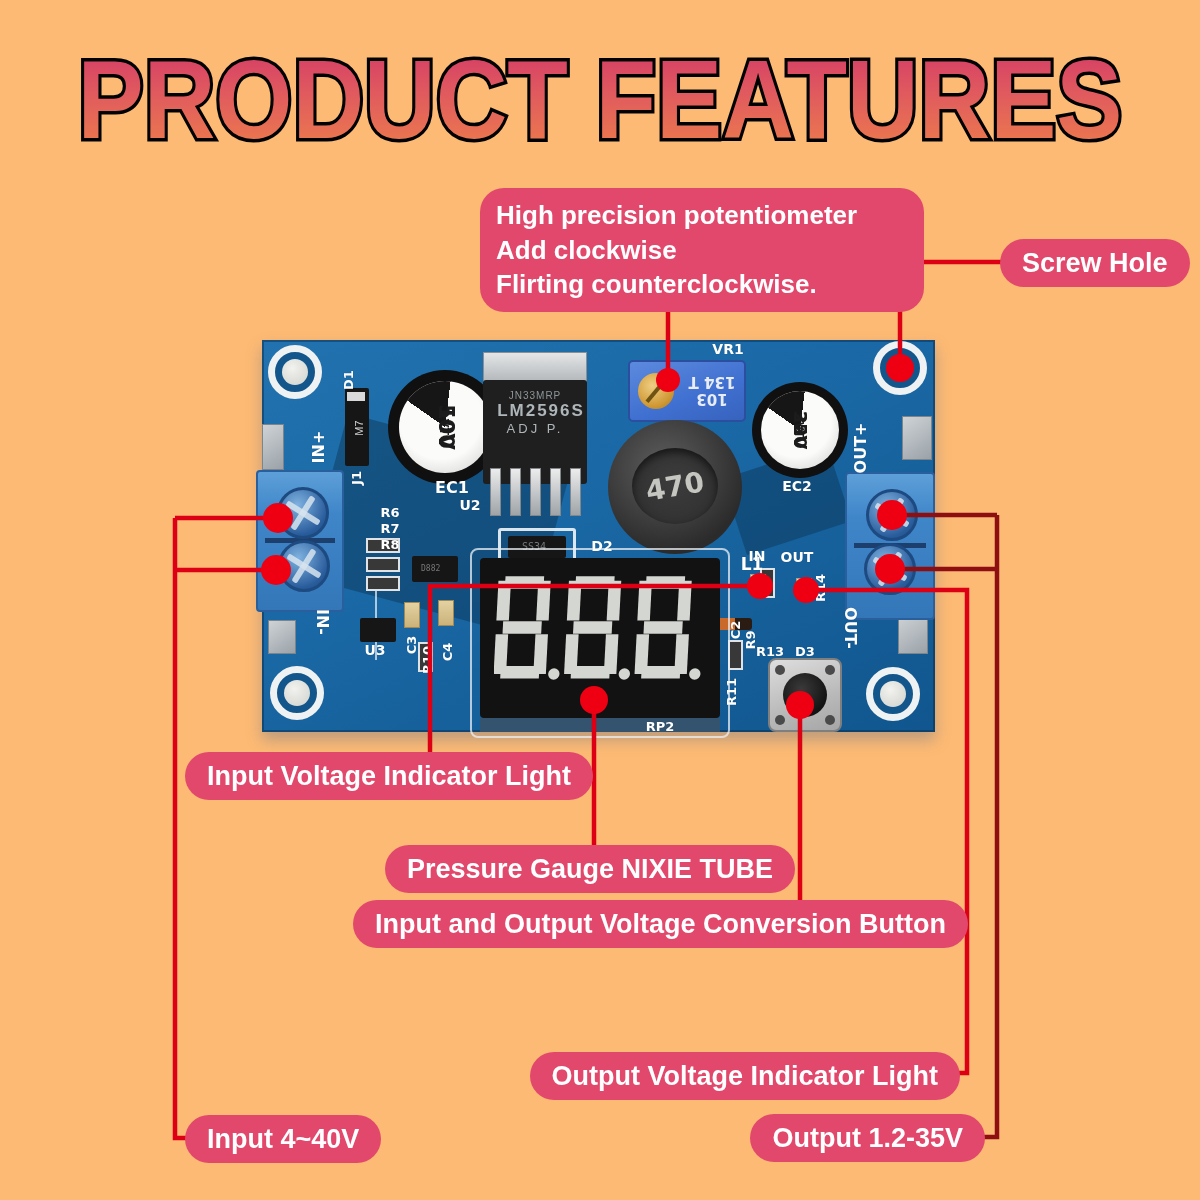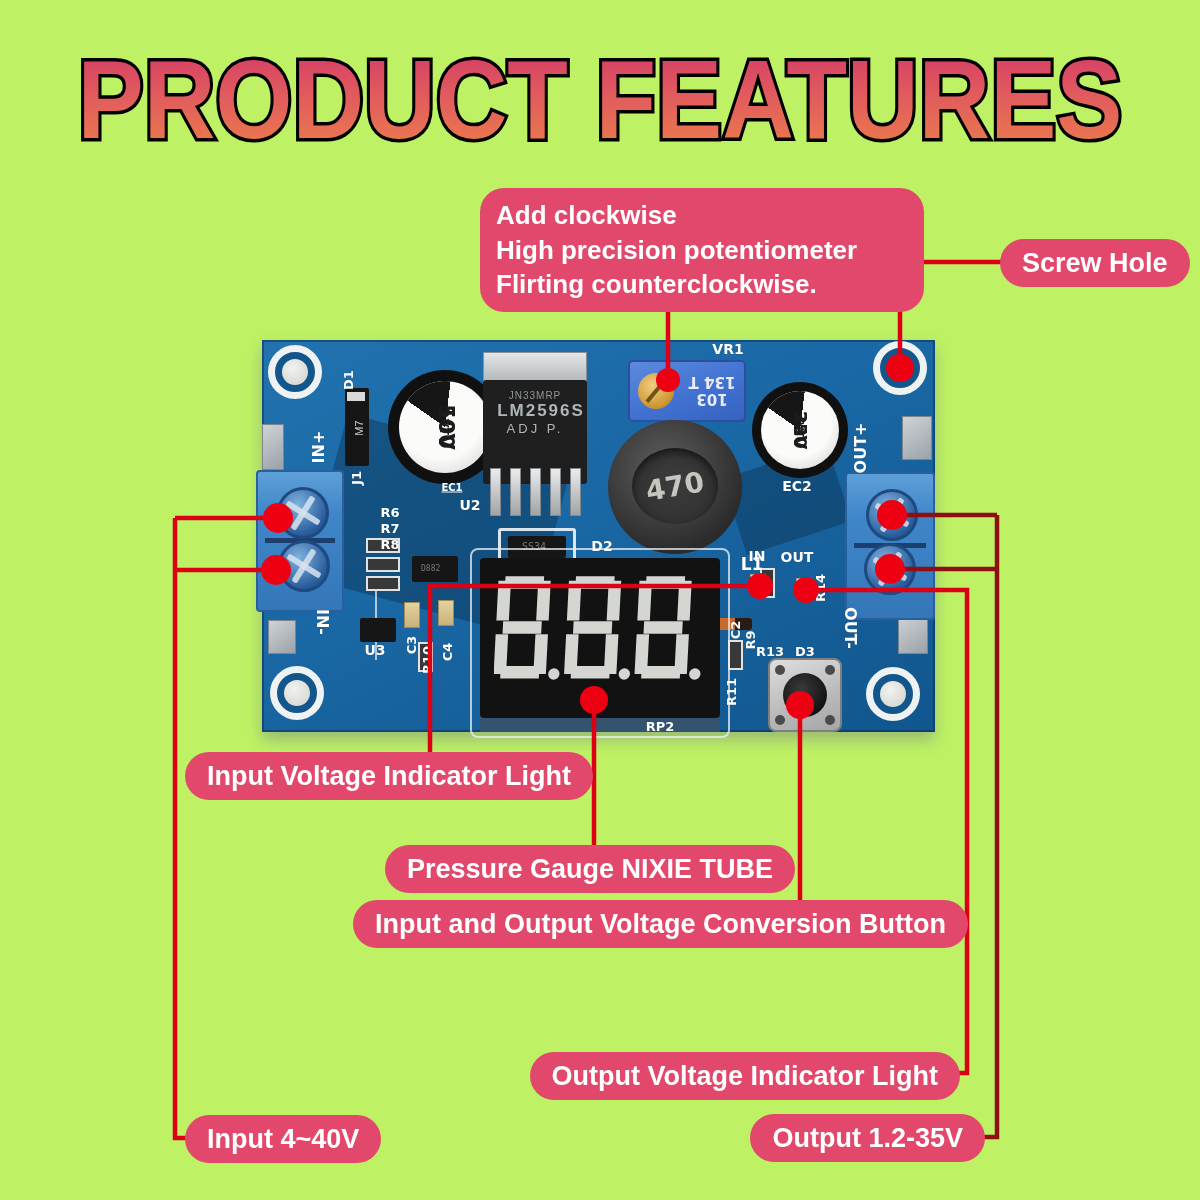--- a/index.html
+++ b/index.html
@@ -1,16 +1,16 @@
 <!DOCTYPE html>
 <html style="--label-bg: #e2486b; --line-red: #dd0014; --line-dark: #8e0f12; --dot-red: #ee0012; --seg: #d4d6d2; --title-top: #d23568; --title-mid: #e05a5e; --title-bottom: #ef8249;"><head>
 <meta charset="utf-8">
 <style>
   html,body{margin:0;padding:0;background:#ffffff;}
-  #canvas{position:relative;width:1200px;height:1200px;background:#bef264;overflow:hidden;
+  #canvas{position:relative;width:1200px;height:1200px;background:#fdba74;overflow:hidden;
           font-family:"Liberation Sans",sans-serif;}
   
   #title-svg{position:absolute;left:0;top:40px;width:1200px;height:120px;}
   
   .pill,.note{position:absolute;background:var(--label-bg);color:#fff;font-weight:bold;
        display:flex;align-items:center;justify-content:center;z-index:10;}
   .pill{height:48px;border-radius:26px;padding:0 22px;font-size:27px;white-space:nowrap;}
   .note{width:412px;border-radius:24px;padding:10px 16px;font-size:26px;line-height:1.33;
        flex-direction:column;align-items:flex-start;}
   #co-pot{left:480px;top:188px;}
@@ -260,21 +260,21 @@
       <span class="c" style="left:5px;top:5px;"></span>
         <span class="c" style="right:5px;top:5px;"></span>
       <span class="c" style="left:5px;bottom:5px;"></span>
         <span class="c" style="right:5px;bottom:5px;"></span>
       <span class="k"></span>
     </div>
 
     <div id="silk" style="left:0;top:0;width:100%;height:100%;">
         <span class="sk" style="left: 86px; top: 40px; --r: -90deg;">D1</span>
         <span class="sk" style="left: 94px; top: 138px; --r: -90deg;">J1</span>
-        <span class="sk" style="left: 190px; top: 147px; font-size: 10px; text-decoration: underline;">EC1</span>
+        <span class="sk" style="left: 190px; top: 147px; font-size: 16px;">EC1</span>
         <span class="sk" style="left: 208px; top: 165px; font-size: 14px;">U2</span>
         <span class="sk" style="left: 128px; top: 172px;">R6</span>
         <span class="sk" style="left: 128px; top: 188px;">R7</span>
         <span class="sk" style="left: 128px; top: 204px;">R8</span>
         <span class="sk" style="left: 56px; top: 107px; --r: -90deg; font-size: 16px;">IN+</span>
         <span class="sk" style="left: 60px; top: 282px; --r: 90deg; font-size: 16px;">IN-</span>
         <span class="sk" style="left: 113px; top: 310px; font-size: 14px;">U3</span>
         <span class="sk" style="left: 149px; top: 305px; --r: -90deg;">C3</span>
         <span class="sk" style="left: 165px; top: 320px; --r: -90deg;">R10</span>
         <span class="sk" style="left: 185px; top: 312px; --r: -90deg;">C4</span>
@@ -324,22 +324,22 @@
     <circle class="dot" cx="276" cy="570" r="15"></circle>
     <circle class="dot" cx="760" cy="586" r="13"></circle>
     <circle class="dot" cx="806" cy="590" r="13"></circle>
     <circle class="dot" cx="594" cy="700" r="14"></circle>
     <circle class="dot" cx="800" cy="705" r="14"></circle>
     <circle class="dot" cx="892" cy="515" r="15"></circle>
     <circle class="dot" cx="890" cy="569" r="15"></circle>
   </svg>
 
   <div id="co-pot" class="note">
+    <span>High precision potentiometer</span>
     <span>Add clockwise</span>
-    <span>High precision potentiometer</span>
     <span>Flirting counterclockwise.</span>
   </div>
   <div id="co-screw" class="pill">
     <span>Screw Hole</span>
   </div>
   <div id="co-inled" class="pill">
     <span>Input Voltage Indicator Light</span>
   </div>
   <div id="co-btn" class="pill">
     <span>Input and Output Voltage Conversion Button</span>

